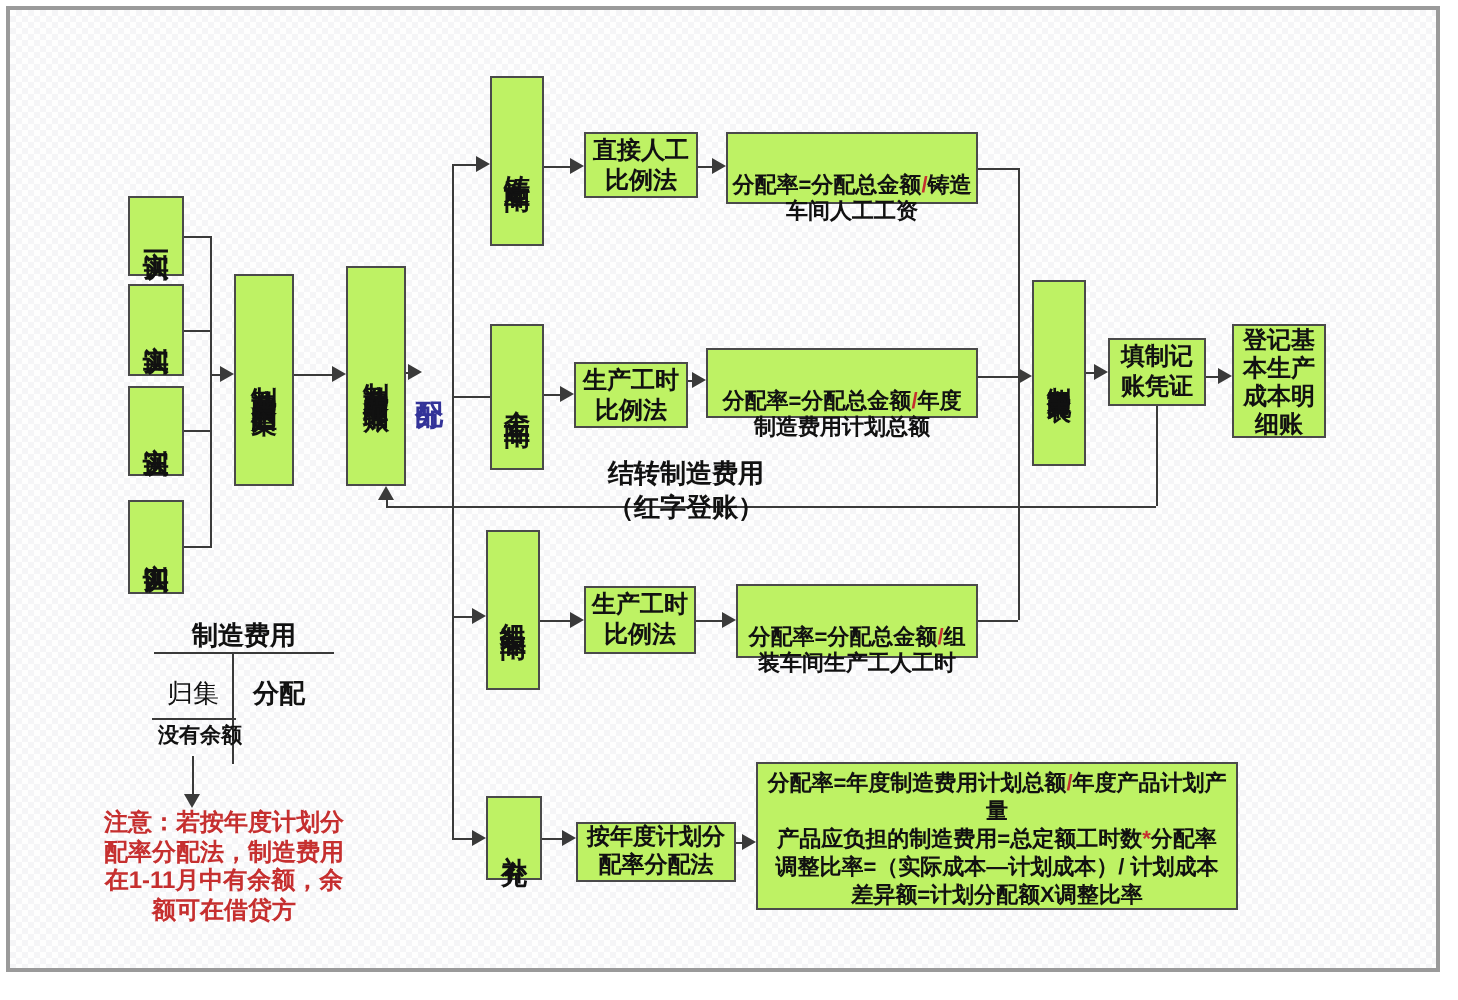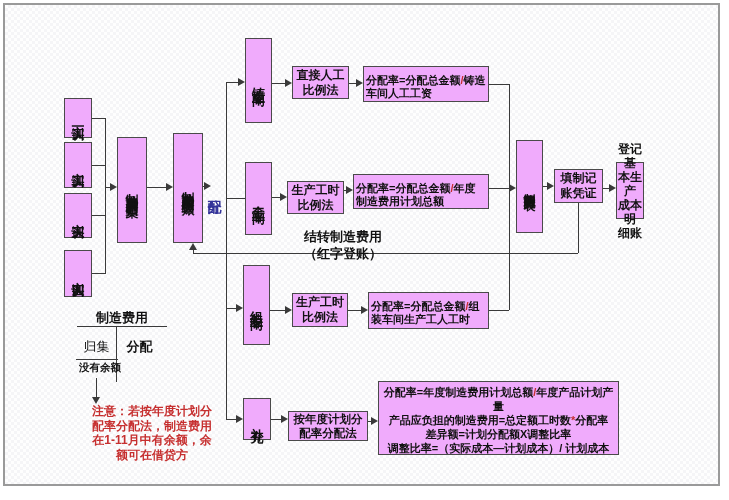--- a/index.html
+++ b/index.html
@@ -15,30 +15,30 @@
   }
   .sheet{
     position:absolute;left:3px;top:3px;width:713px;height:479px;
     border:2px solid #9a9a9a;background-color:#fefefe;
     background-image:
       linear-gradient(45deg,#f5f5f7 25%,transparent 25%,transparent 75%,#f5f5f7 75%),
       linear-gradient(45deg,#f5f5f7 25%,transparent 25%,transparent 75%,#f5f5f7 75%);
     background-size:6px 6px;background-position:0 0,3px 3px;
   }
   .box{
-    position:absolute;border:1px solid var(--border);background:#f0abfc;
+    position:absolute;border:1px solid var(--border);background:#bef264;
     display:flex;align-items:center;justify-content:center;
     font-weight:bold;box-sizing:border-box;
   }
   .vtext{
     writing-mode:vertical-rl;text-orientation:upright;
     font-size:13px;line-height:1;letter-spacing:2px;
   }
   .mtext{font-size:12px;line-height:15px;text-align:center;white-space:pre-line;}
-  .formula{font-size:11px;line-height:13px;display:block;padding:7px 2px 0 2px;}
+  .formula{font-size:11px;line-height:13px;text-align:center;display:block;padding:20px 2px 0 2px;}
   .formula .red,.bigline .red{color:var(--accent-red);}
   .bigbox{display:block;padding:3px 2px 0 2px;}
   .bigline{font-size:11px;line-height:14px;text-align:center;font-weight:bold;}
   .hl{position:absolute;height:1px;background:var(--line);}
   .vl{position:absolute;width:1px;background:var(--line);}
   .ah{position:absolute;width:0;height:0;}
   .ah.r{border-top:4px solid transparent;border-bottom:4px solid transparent;border-left:7px solid var(--line);}
   .ah.u{border-left:4px solid transparent;border-right:4px solid transparent;border-bottom:7px solid var(--line);}
   .ah.d{border-left:4px solid transparent;border-right:4px solid transparent;border-top:7px solid var(--line);}
   .allocate{
@@ -52,21 +52,21 @@
     font-weight:bold;font-size:13px;line-height:17px;text-align:center;
     white-space:pre-line;z-index:3;
   }
   .t-title{position:absolute;left:77px;top:309px;width:90px;text-align:center;font-weight:bold;font-size:13px;}
   .t-debit{position:absolute;left:77px;top:338px;width:39px;text-align:center;font-weight:normal;font-size:13px;}
   .t-credit{position:absolute;left:117px;top:338px;width:45px;text-align:center;font-weight:bold;font-size:13px;}
   .t-balance{position:absolute;left:76px;top:361px;width:48px;text-align:center;font-size:10.5px;font-weight:bold;}
   .warning{
     position:absolute;left:44px;top:404px;width:136px;
     color:var(--accent-red);font-weight:bold;font-size:12px;line-height:14.5px;
-    text-align:center;white-space:pre-line;margin-left:40px;
+    text-align:center;white-space:pre-line;
   }
   .z2{z-index:2;}
 </style>
 </head>
 <body>
 
 <div class="page">
   <div class="sheet"></div>
 
   <div class="box vtext" style="left:64px;top:98px;width:28px;height:40px;">
@@ -151,42 +151,42 @@
     </div>
   <div class="hl" style="left:271px;top:419px;width:10px;"></div>
   <div class="ah r" style="left:281px;top:415px;"></div>
   <div class="box mtext" style="left:288px;top:411px;width:80px;height:30px;font-size:11.5px;line-height:14px;"><span>按年度计划分
 配率分配法</span></div>
   <div class="hl" style="left:368px;top:421px;width:3px;"></div>
   <div class="ah r" style="left:371px;top:417px;"></div>
   <div class="box bigbox" style="left:378px;top:381px;width:241px;height:74px;">
     <div class="bigline"><span>分配率=年度制造费用计划总额</span><span class="red">/</span><span>年度产品计划产量</span></div>
     <div class="bigline"><span>产品应负担的制造费用=总定额工时数</span><span class="red">*</span><span>分配率</span></div>
+    <div class="bigline"><span>调整比率=（实际成本—计划成本）/ 计划成本</span></div>
     <div class="bigline"><span>差异额=计划分配额X调整比率</span></div>
-    <div class="bigline"><span>调整比率=（实际成本—计划成本）/ 计划成本</span></div>
   </div>
 
   <div class="hl" style="left:489px;top:84px;width:20px;"></div>
   <div class="vl" style="left:509px;top:84px;height:226px;"></div>
   <div class="hl" style="left:489px;top:310px;width:20px;"></div>
   <div class="hl" style="left:489px;top:188px;width:20px;"></div>
   <div class="ah r" style="left:509px;top:184px;"></div>
 
   <div class="box vtext z2" style="left:516px;top:140px;width:27px;height:93px;font-size:12px;letter-spacing:1px;">
       <span>制造费用分配表</span>
     </div>
   <div class="hl" style="left:543px;top:186px;width:4px;"></div>
   <div class="ah r" style="left:547px;top:182px;"></div>
 
   <div class="box mtext z2" style="left:554px;top:169px;width:49px;height:34px;"><span>填制记
 账凭证</span></div>
   <div class="hl" style="left:603px;top:188px;width:6px;"></div>
   <div class="ah r" style="left:609px;top:184px;"></div>
 
-  <div class="box mtext z2" style="left:616px;top:162px;width:28px;height:57px;line-height:14px;"><span>登记基
+  <div class="box mtext z2" style="left:616px;top:162px;width:47px;height:57px;line-height:14px;"><span>登记基
 本生产
 成本明
 细账</span></div>
 
   <div class="vl" style="left:578px;top:203px;height:50px;"></div>
   <div class="hl" style="left:193px;top:253px;width:385px;"></div>
   <div class="vl" style="left:193px;top:249px;height:4px;"></div>
   <div class="ah u" style="left:189px;top:243px;"></div>
   <div class="carryover">结转制造费用
 （红字登账）</div>

